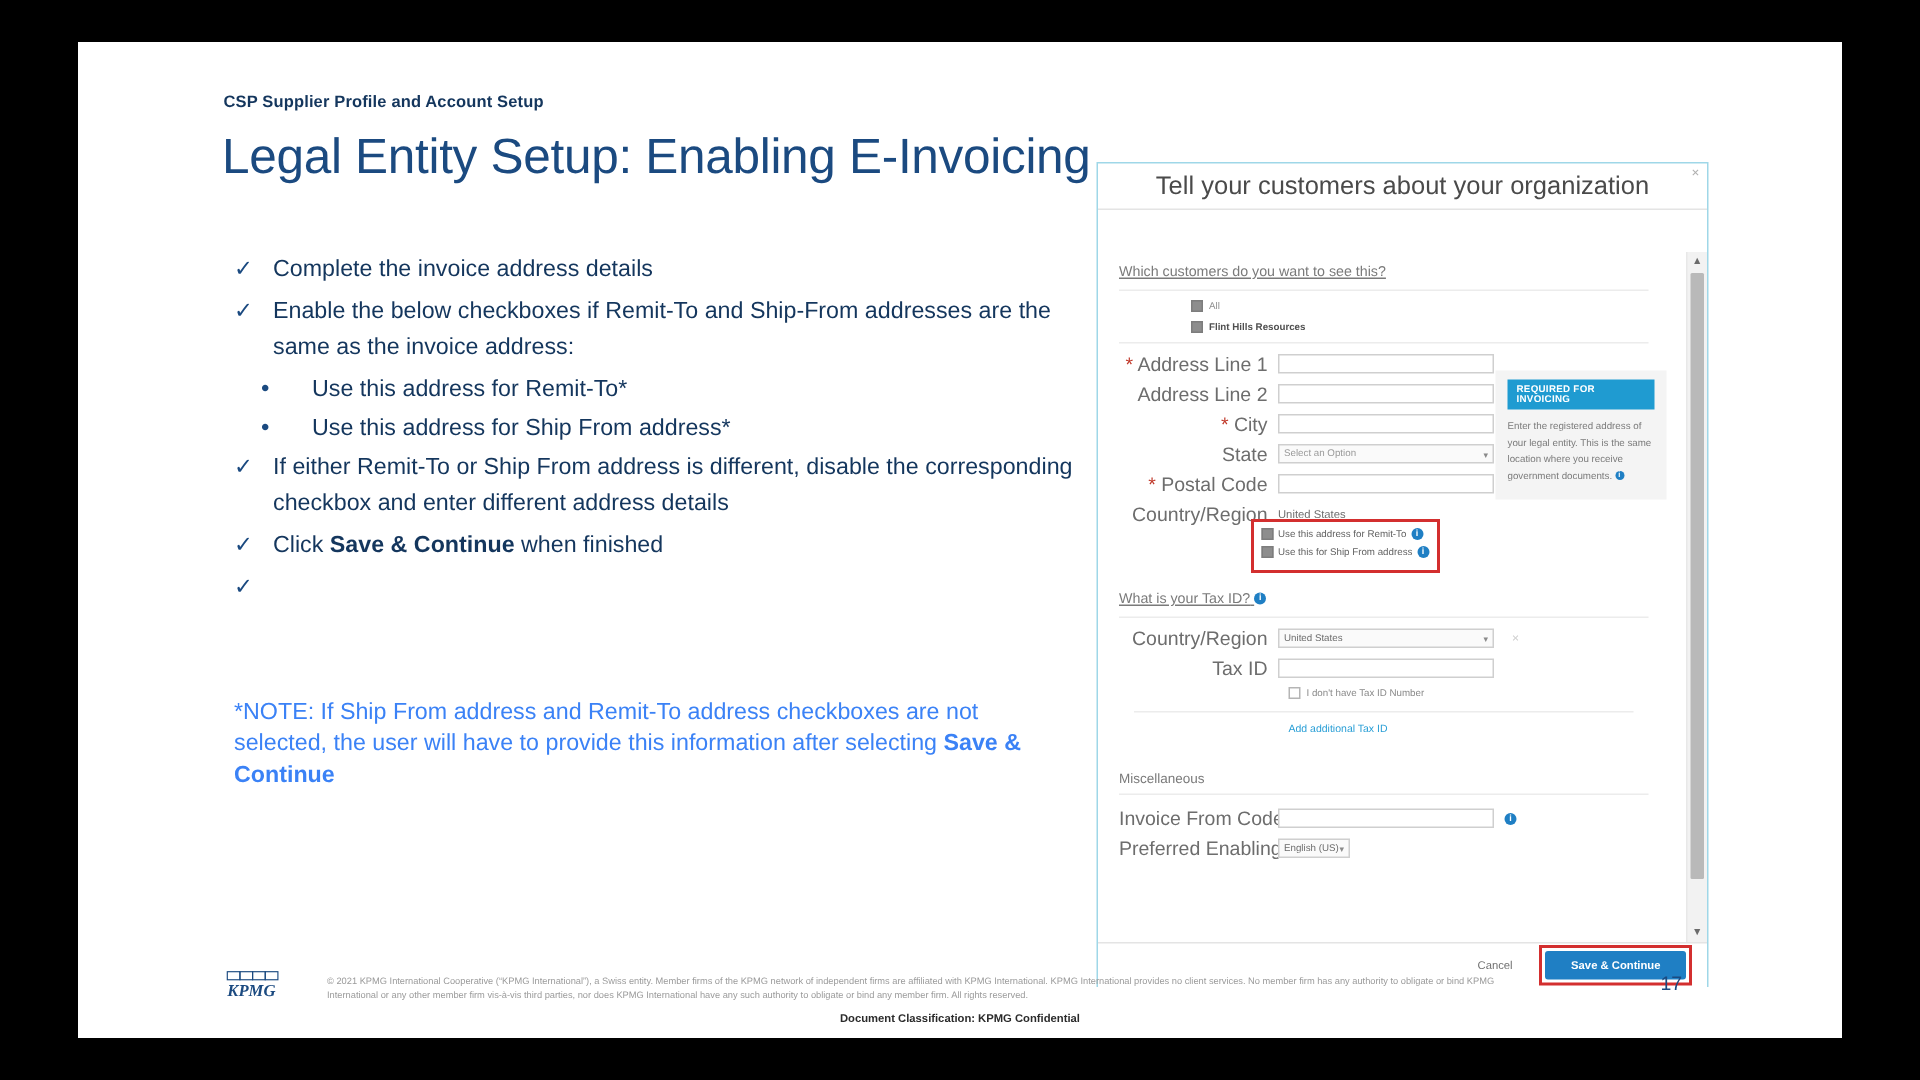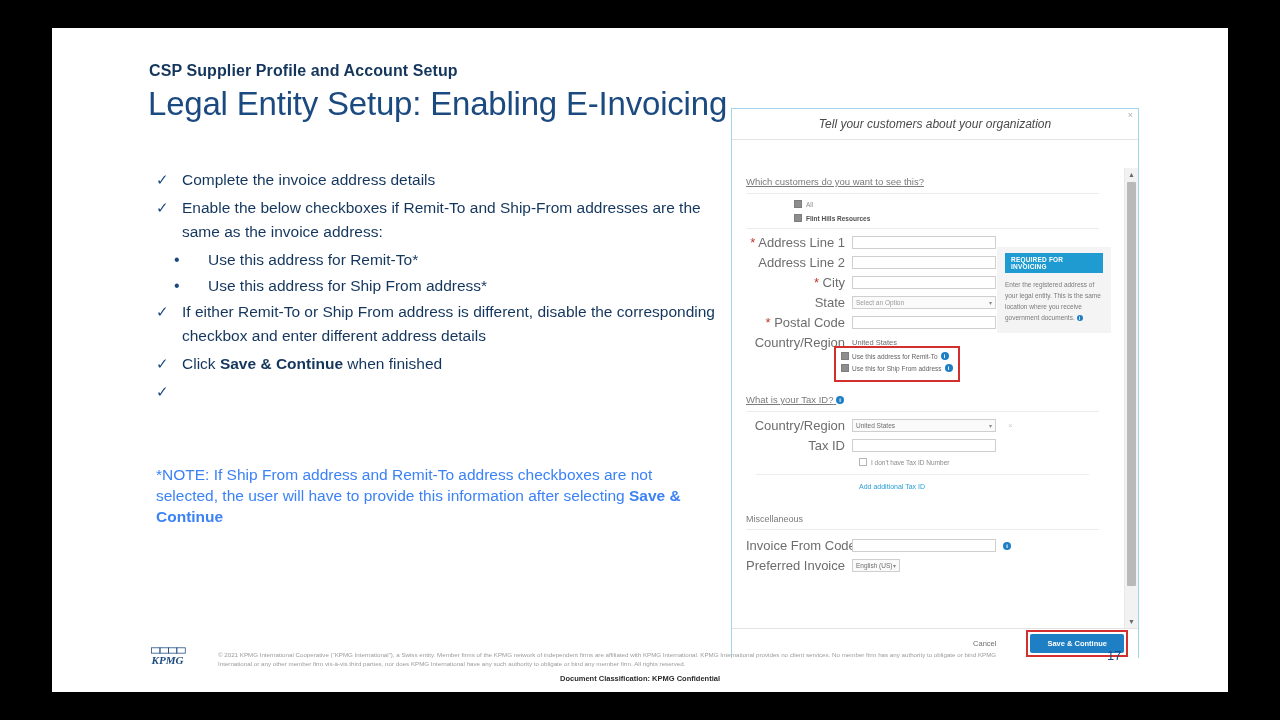--- a/index.html
+++ b/index.html
@@ -27,21 +27,21 @@
     width: 1176px;
     height: 664px;
     background: #ffffff;
     overflow: hidden;
   }
   
   .eyebrow {
     position: absolute;
     left: 97px;
     top: 34px;
-    font-size: 16px;
+    font-size: 11px;
     font-weight: bold;
     color: #14365d;
     letter-spacing: 0.1px;
   }
   .slide-title {
     position: absolute;
     left: 96px;
     top: 57px;
     font-size: 33px;
     font-weight: normal;
@@ -111,23 +111,22 @@
   }
   .app-header {
     position: relative;
     height: 30px;
     border-bottom: 1px solid #e4e4e4;
     display: flex;
     align-items: center;
     justify-content: center;
   }
   .app-header-title {
-    font-size: 12px;
+    font-size: 17px;
     color: #4a4a4a;
-    font-style: italic;
   }
   .app-close {
     position: absolute;
     right: 5px;
     top: 1px;
     font-size: 9px;
     color: #b0b0b0;
   }
   .app-body {
     position: relative;
@@ -363,21 +362,21 @@
 
   
   .app-footer {
     position: relative;
     height: 29px;
     border-top: 1px solid #e4e4e4;
     display: flex;
     align-items: center;
     justify-content: flex-end;
     padding-right: 10px;
-    gap: 20px;
+    gap: 8px;
     background: #fff;
   }
   .btn-cancel {
     font-size: 7.5px;
     color: #6f6f6f;
     padding: 4px 10px;
   }
   .btn-primary-wrap {
     border: 2px solid #d32f2f;
     padding: 2px;
@@ -558,21 +557,21 @@
 
           <div class="sec" style="margin-top:14px">
             <div class="misc-title">Miscellaneous</div>
             <div class="sec-line"></div>
             <div class="frow" style="margin-top:8px">
               <div class="flabel">Invoice From Code</div>
               <div class="finput"></div>
               <span class="info-ico" style="margin-left:7px">i</span>
             </div>
             <div class="frow">
-              <div class="flabel">Preferred Invoice</div>
+              <div class="flabel">Preferred Enabling</div>
               <div class="fselect" style="width:48px">
                 <span style="color:#6d6d6d">English (US)</span>
                 <span class="caret">▾</span>
               </div>
             </div>
           </div>
 
           <div class="callout">
             <div class="callout-badge">REQUIRED FOR INVOICING</div>
             <div class="callout-text">

